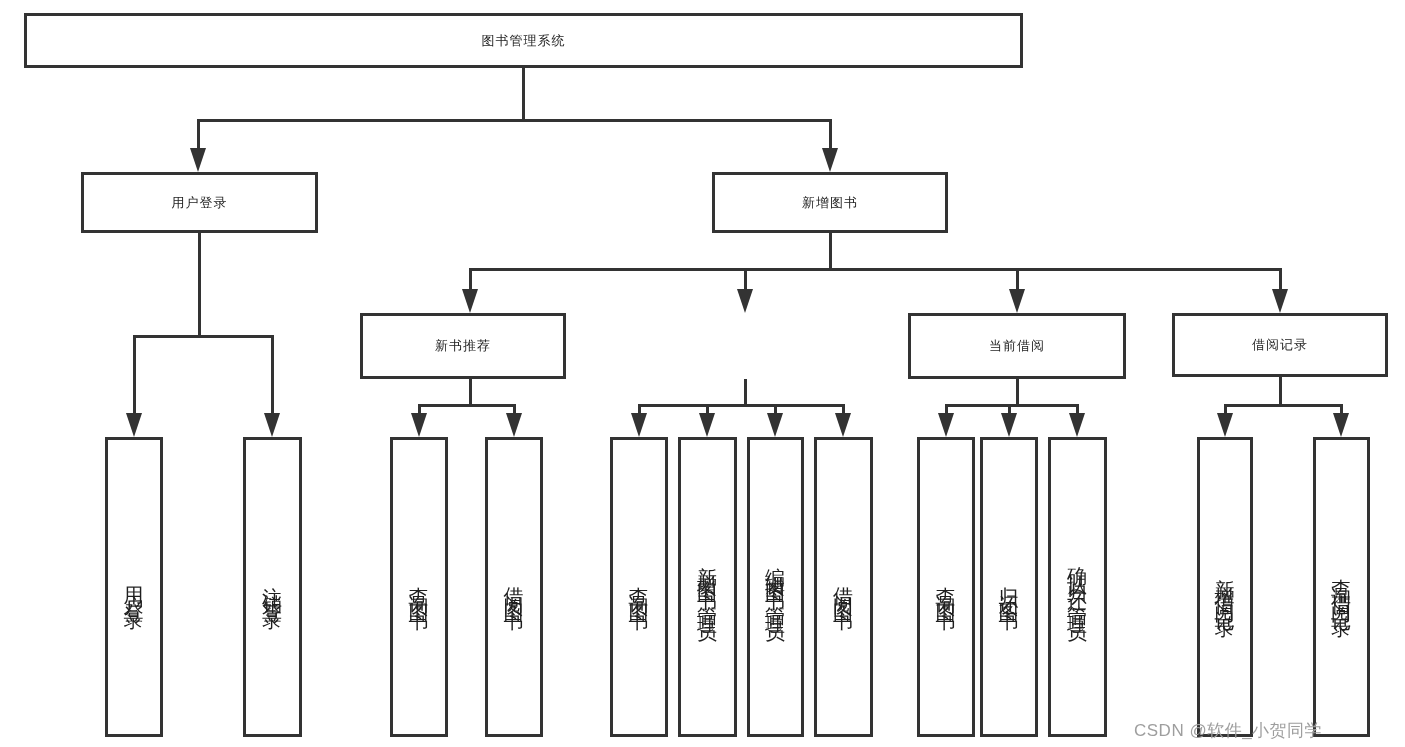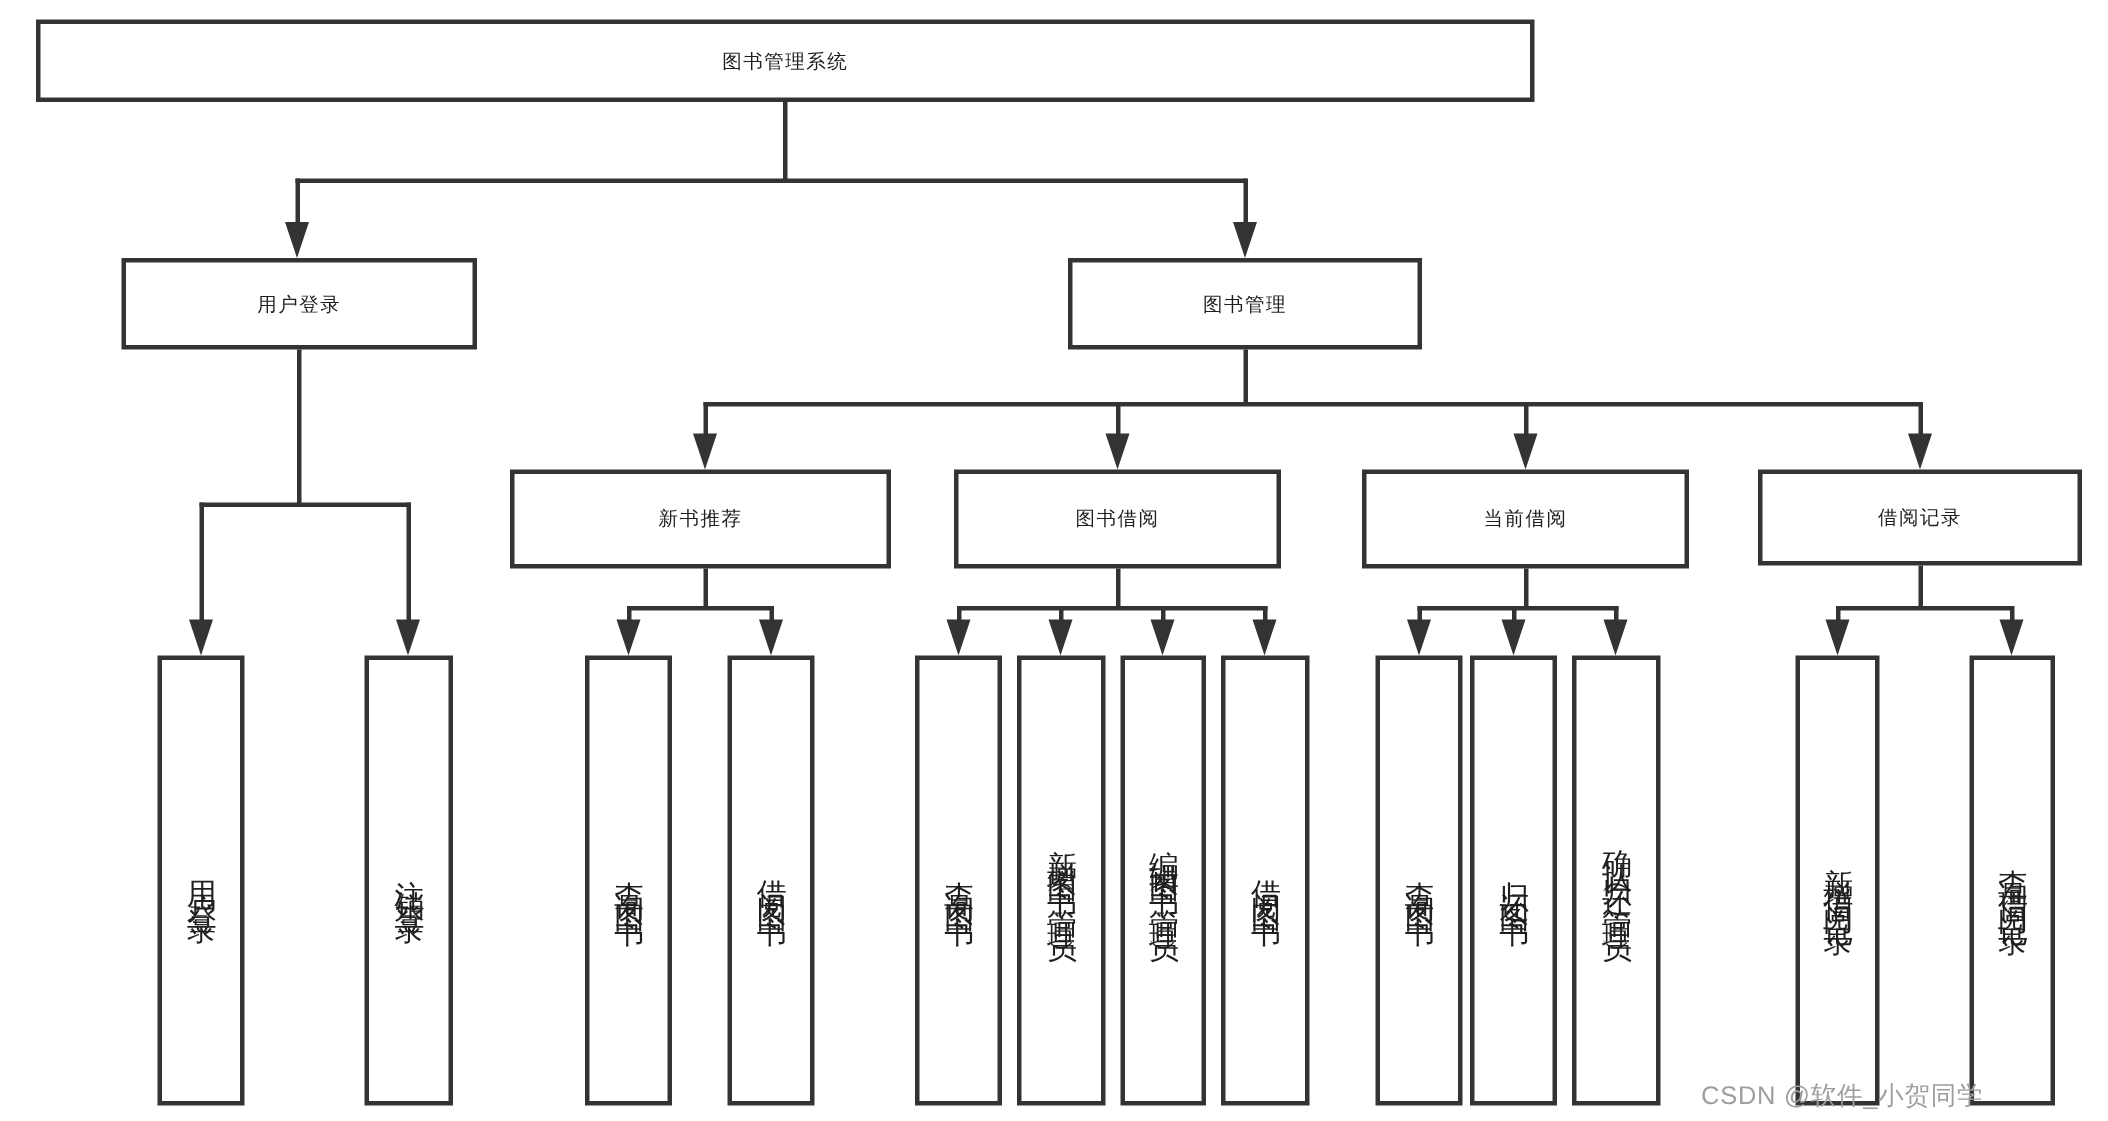--- a/index.html
+++ b/index.html
@@ -53,30 +53,27 @@
 
   <div class="box" style="left:24px;top:13px;width:999px;height:55px;">
     <span class="h-label">图书管理系统</span>
   </div>
 
   <div class="box" style="left:81px;top:172px;width:237px;height:61px;">
     <span class="h-label">用户登录</span>
   </div>
 
   <div class="box" style="left:712px;top:172px;width:236px;height:61px;">
-    <span class="h-label">图书管理</span>
+    <span class="h-label">新增图书</span>
   </div>
 
-  <div class="box" style="left:340px;top:313px;width:254px;height:66px;">
+  <div class="box" style="left:360px;top:313px;width:206px;height:66px;">
     <span class="h-label">新书推荐</span>
   </div>
 
-  <div class="box" style="left:636px;top:313px;width:218px;height:66px;">
-    <span class="h-label">图书借阅</span>
-  </div>
 
   <div class="box" style="left:908px;top:313px;width:218px;height:66px;">
     <span class="h-label">当前借阅</span>
   </div>
 
   <div class="box" style="left:1172px;top:313px;width:216px;height:64px;">
     <span class="h-label">借阅记录</span>
   </div>
 
   <div class="box leaf" style="left:105px;top:437px;width:58px;height:300px;">

